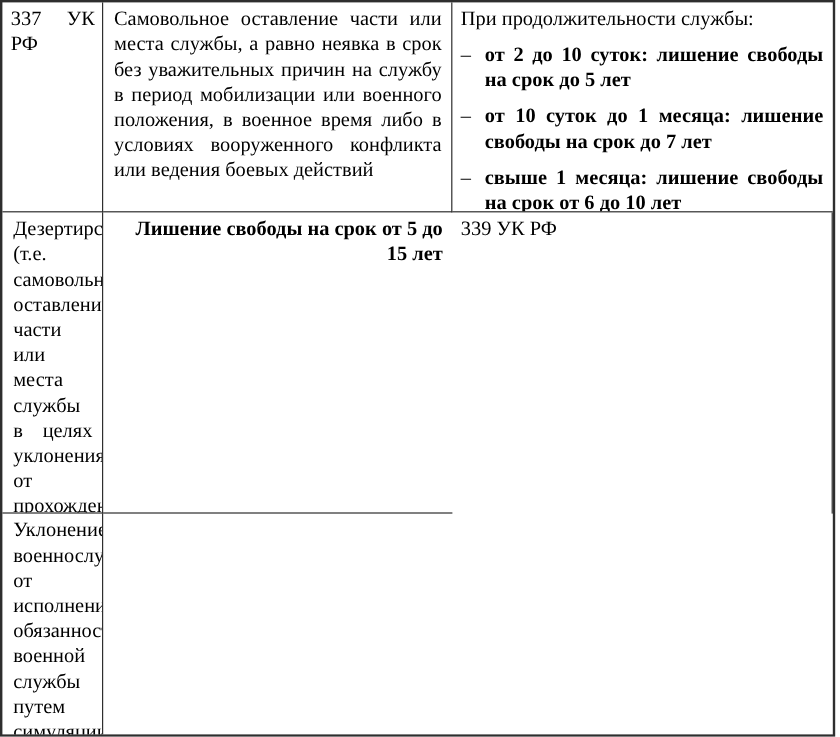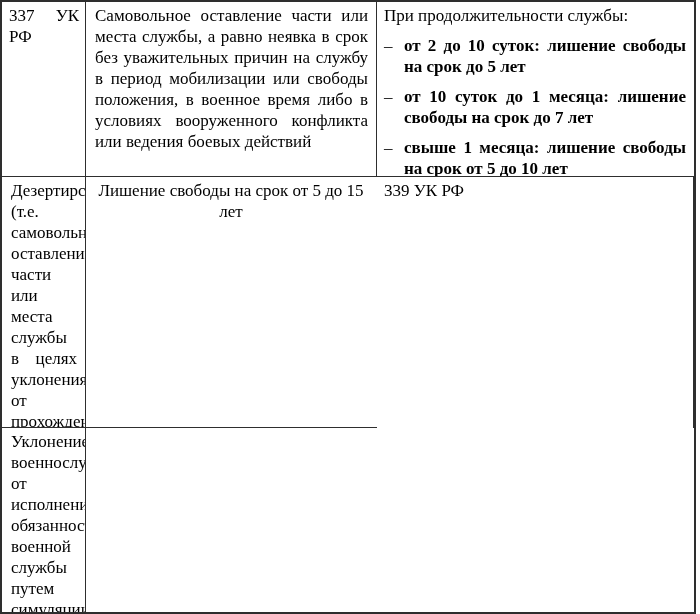--- a/index.html
+++ b/index.html
@@ -57,43 +57,44 @@
     flex: 0 0 20px;
     text-align: left;
   }
   .pun-item .pun-item-text {
     flex: 1 1 auto;
     text-align: justify;
     text-justify: inter-word;
     font-weight: bold;
   }
   .pun-single {
-    text-align: center;
+    text-align: right;
+    font-weight: bold;
   }
 </style>
 </head>
 <body>
 
 <div class="tbl">
 
   <div class="cell art">337 УК РФ</div>
-  <div class="cell desc">Самовольное оставление части или места службы, а равно неявка в срок без уважительных причин на службу в период мобилизации или свободы положения, в военное время либо в условиях вооруженного конфликта или ведения боевых действий</div>
+  <div class="cell desc">Самовольное оставление части или места службы, а равно неявка в срок без уважительных причин на службу в период мобилизации или военного положения, в военное время либо в условиях вооруженного конфликта или ведения боевых действий</div>
   <div class="cell pun last-col">
     <div class="pun-intro">При продолжительности службы:</div>
     <div class="pun-item">
       <span class="dash">–</span>
       <span class="pun-item-text">от 2 до 10 суток: лишение свободы на срок до 5 лет</span>
     </div>
     <div class="pun-item">
       <span class="dash">–</span>
       <span class="pun-item-text">от 10 суток до 1 месяца: лишение свободы на срок до 7 лет</span>
     </div>
     <div class="pun-item">
       <span class="dash">–</span>
-      <span class="pun-item-text">свыше 1 месяца: лишение свободы на срок от 5 до 10 лет</span>
+      <span class="pun-item-text">свыше 1 месяца: лишение свободы на срок от 6 до 10 лет</span>
     </div>
   </div>
 
   <div class="cell desc">Дезертирство (т.е. самовольное оставление части или места службы в целях уклонения от прохождения военной службы, а равно неявка в тех же целях на службу, в том числе, с оружием, вверенным по службе и / или группой лиц), совершенное в период мобилизации или военного положения, в военное время либо в условиях вооруженного конфликта или ведения боевых действий</div>
   <div class="cell pun last-col">
     <div class="pun-single">Лишение свободы на срок от 5 до 15 лет</div>
   </div>
 
   <div class="cell art last-row">339 УК РФ</div>
   <div class="cell desc last-row">Уклонение военнослужащего от исполнения обязанностей военной службы путем симуляции болезни или иными способами, совершенное в период мобилизации или военного положения, в военное время либо в условиях вооруженного конфликта или ведения боевых действий</div>

